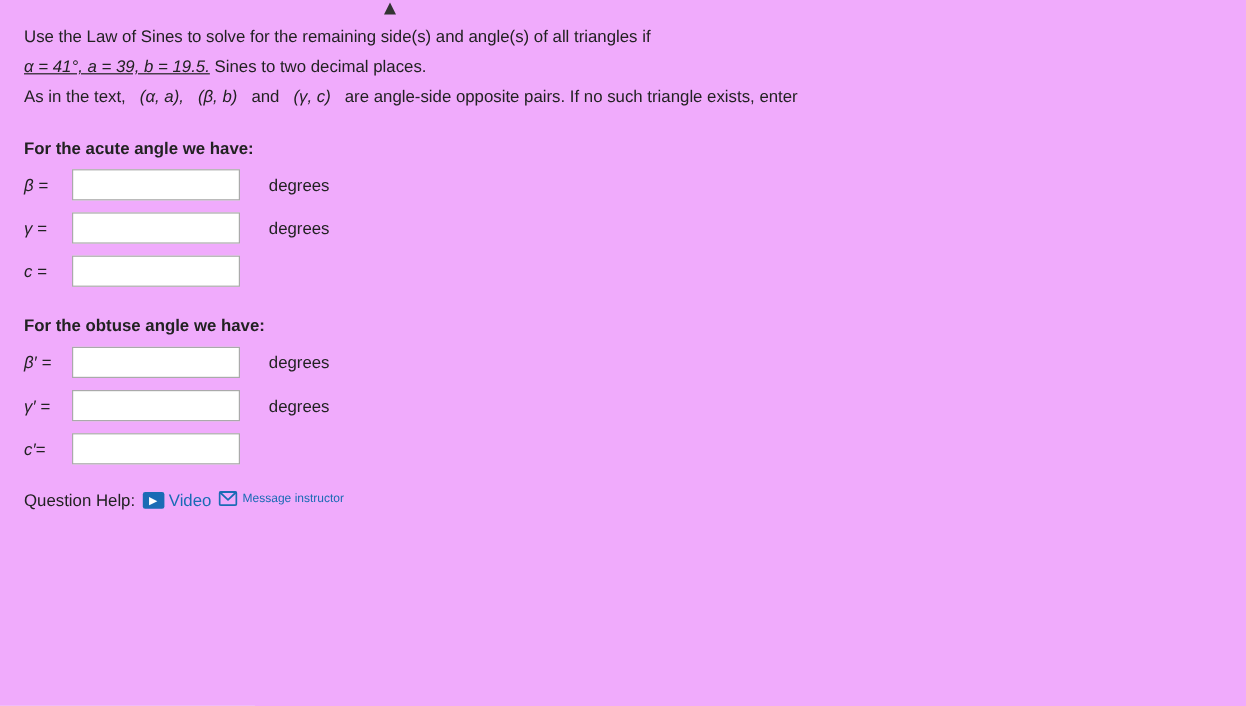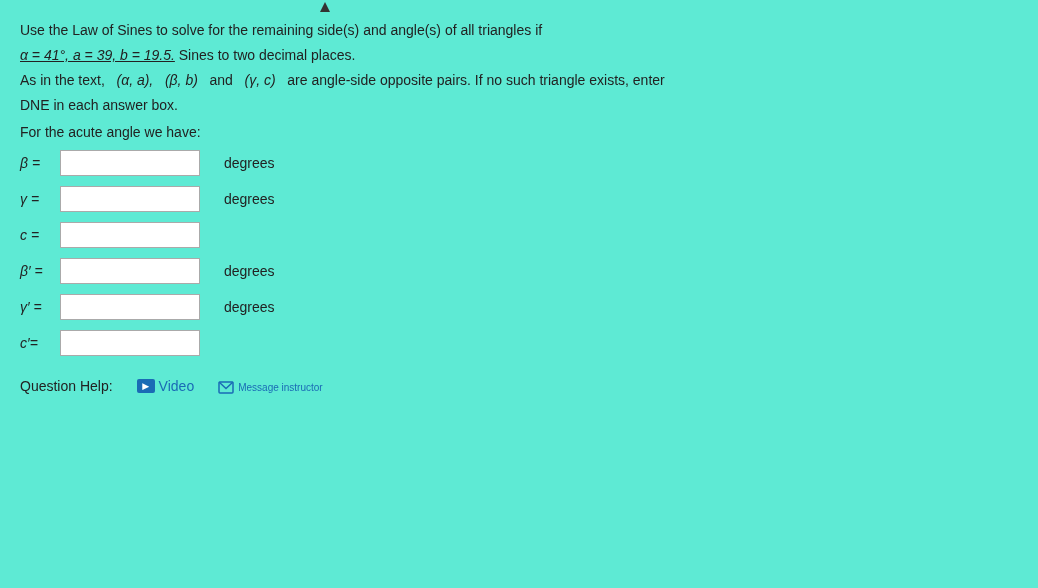--- a/index.html
+++ b/index.html
@@ -11,40 +11,40 @@
       display: flex;
       justify-content: center;
       align-items: flex-start;
       min-height: 588px;
       padding: 0;
     }
 
     .page-container {
       width: 1038px;
       min-height: 588px;
-      background: #5eead4;
+      background: #f0abfc;
       padding: 20px 30px 30px 20px;
       position: relative;
     }
 
     .problem-text {
       font-size: 14px;
       line-height: 1.5;
       margin-bottom: 8px;
       color: #222;
     }
 
     .problem-text p {
       margin-bottom: 4px;
     }
 
     .section-header {
       font-size: 14px;
-      font-weight: normal;
-      margin-top: 8px;
+      font-weight: bold;
+      margin-top: 24px;
       margin-bottom: 10px;
       color: #222;
     }
 
     .field-row {
       display: flex;
       align-items: center;
       margin-bottom: 10px;
     }
 
@@ -67,22 +67,22 @@
 
     .field-unit {
       font-size: 14px;
       color: #222;
       margin-left: 24px;
     }
 
     .question-help {
       margin-top: 22px;
       display: flex;
-      align-items: flex-end;
-      gap: 24px;
+      align-items: flex-start;
+      gap: 6px;
       font-size: 14px;
       color: #222;
     }
 
     .question-help-label {
       color: #222;
       font-weight: normal;
     }
 
     .help-video-btn {
@@ -147,23 +147,20 @@
     </p>
     <p>
       <span>As in the text, &nbsp;</span>
       <span style="font-style:italic;text-align:right;">(α, a),</span>
       <span>&nbsp; </span>
       <span style="font-style:italic;">(β, b)</span>
       <span>&nbsp; and &nbsp;</span>
       <span style="font-style:italic;">(γ, c)</span>
       <span>&nbsp; are angle-side opposite pairs. If no such triangle exists, enter</span>
     </p>
-    <p>
-      <span>DNE in each answer box.</span>
-    </p>
   </div>
 
   <div class="section-header">
     <span>For the acute angle we have:</span>
   </div>
 
   <div class="field-row">
     <span class="field-label">
       <i>β</i> =
     </span>
@@ -179,20 +176,23 @@
     <span class="field-unit">degrees</span>
   </div>
 
   <div class="field-row">
     <span class="field-label">
       <i>c</i> =
     </span>
     <input type="text" class="field-input" value="" style="">
   </div>
 
+  <div class="section-header">
+    <span>For the obtuse angle we have:</span>
+  </div>
 
   <div class="field-row">
     <span class="field-label">
       <i>β</i>′ =
     </span>
     <input type="text" class="field-input" value="" style="">
     <span class="field-unit">degrees</span>
   </div>
 
   <div class="field-row">

